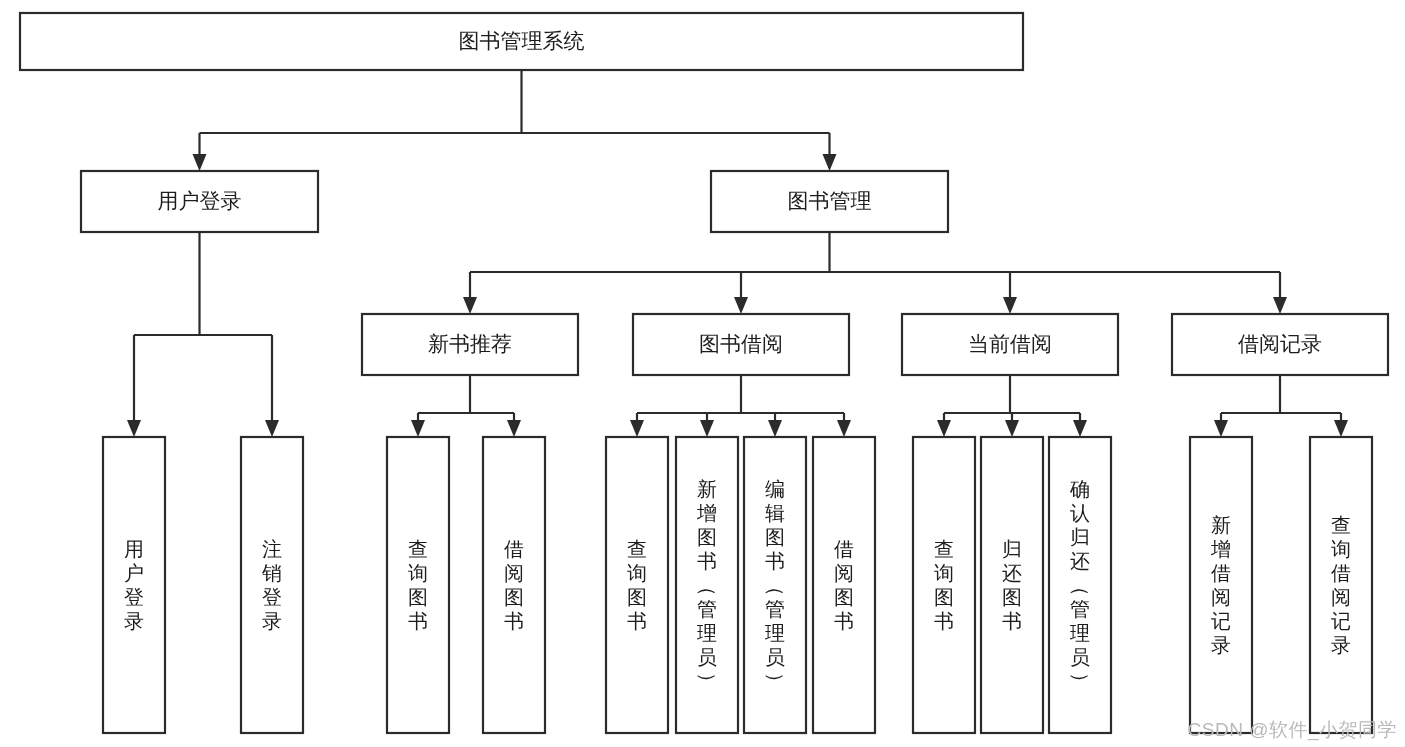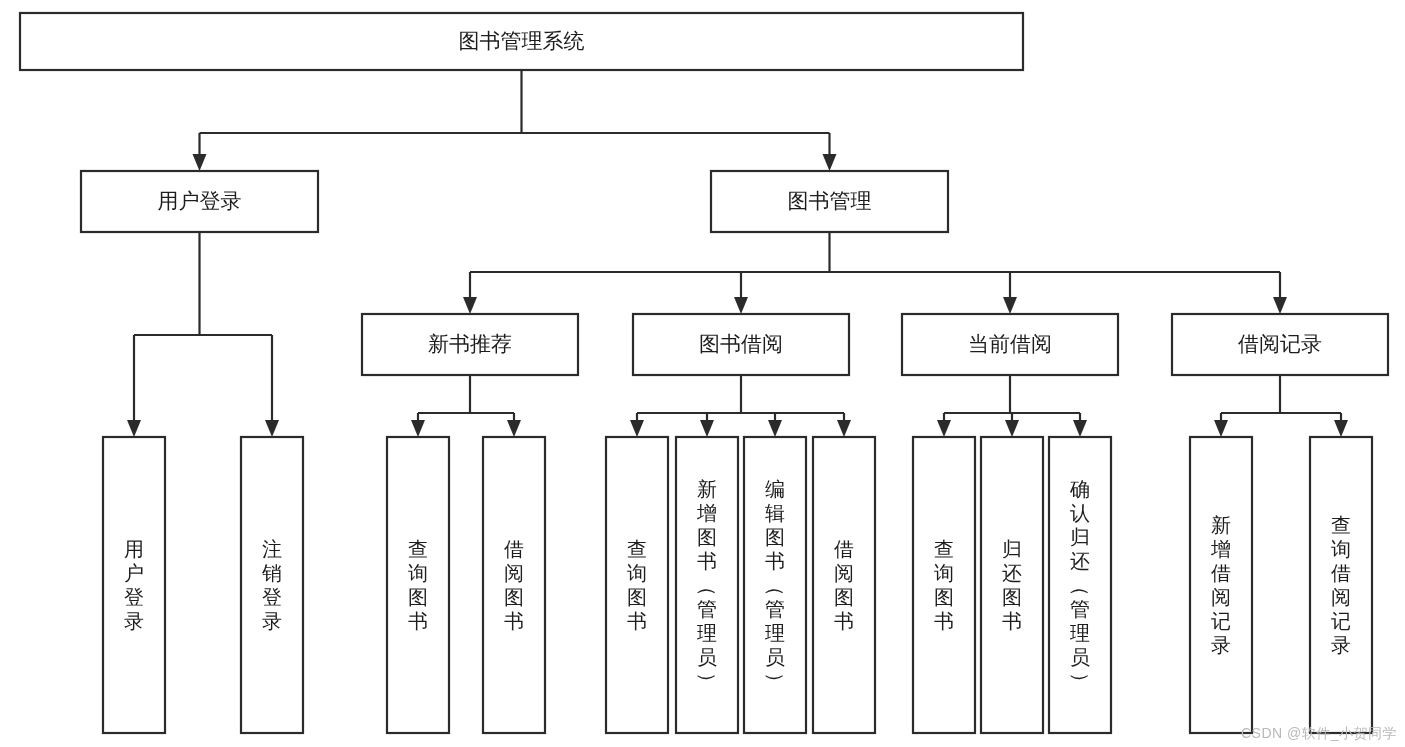--- a/index.html
+++ b/index.html
@@ -53,21 +53,21 @@
     fill: #1d1d1d;
     font-family: "Liberation Sans", "DejaVu Sans", sans-serif;
     font-size: 20px;
     text-anchor: middle;
   }
   .watermark {
     position: absolute;
     right: 8px;
     bottom: 4px;
     font-family: "Liberation Sans", "DejaVu Sans", sans-serif;
-    font-size: 14px;
+    font-size: 19px;
     color: #b9b9b9;
     letter-spacing: 0.5px;
     white-space: nowrap;
     user-select: none;
   }
 </style>
 </head>
 <body>
 
 <div id="diagram-root">

